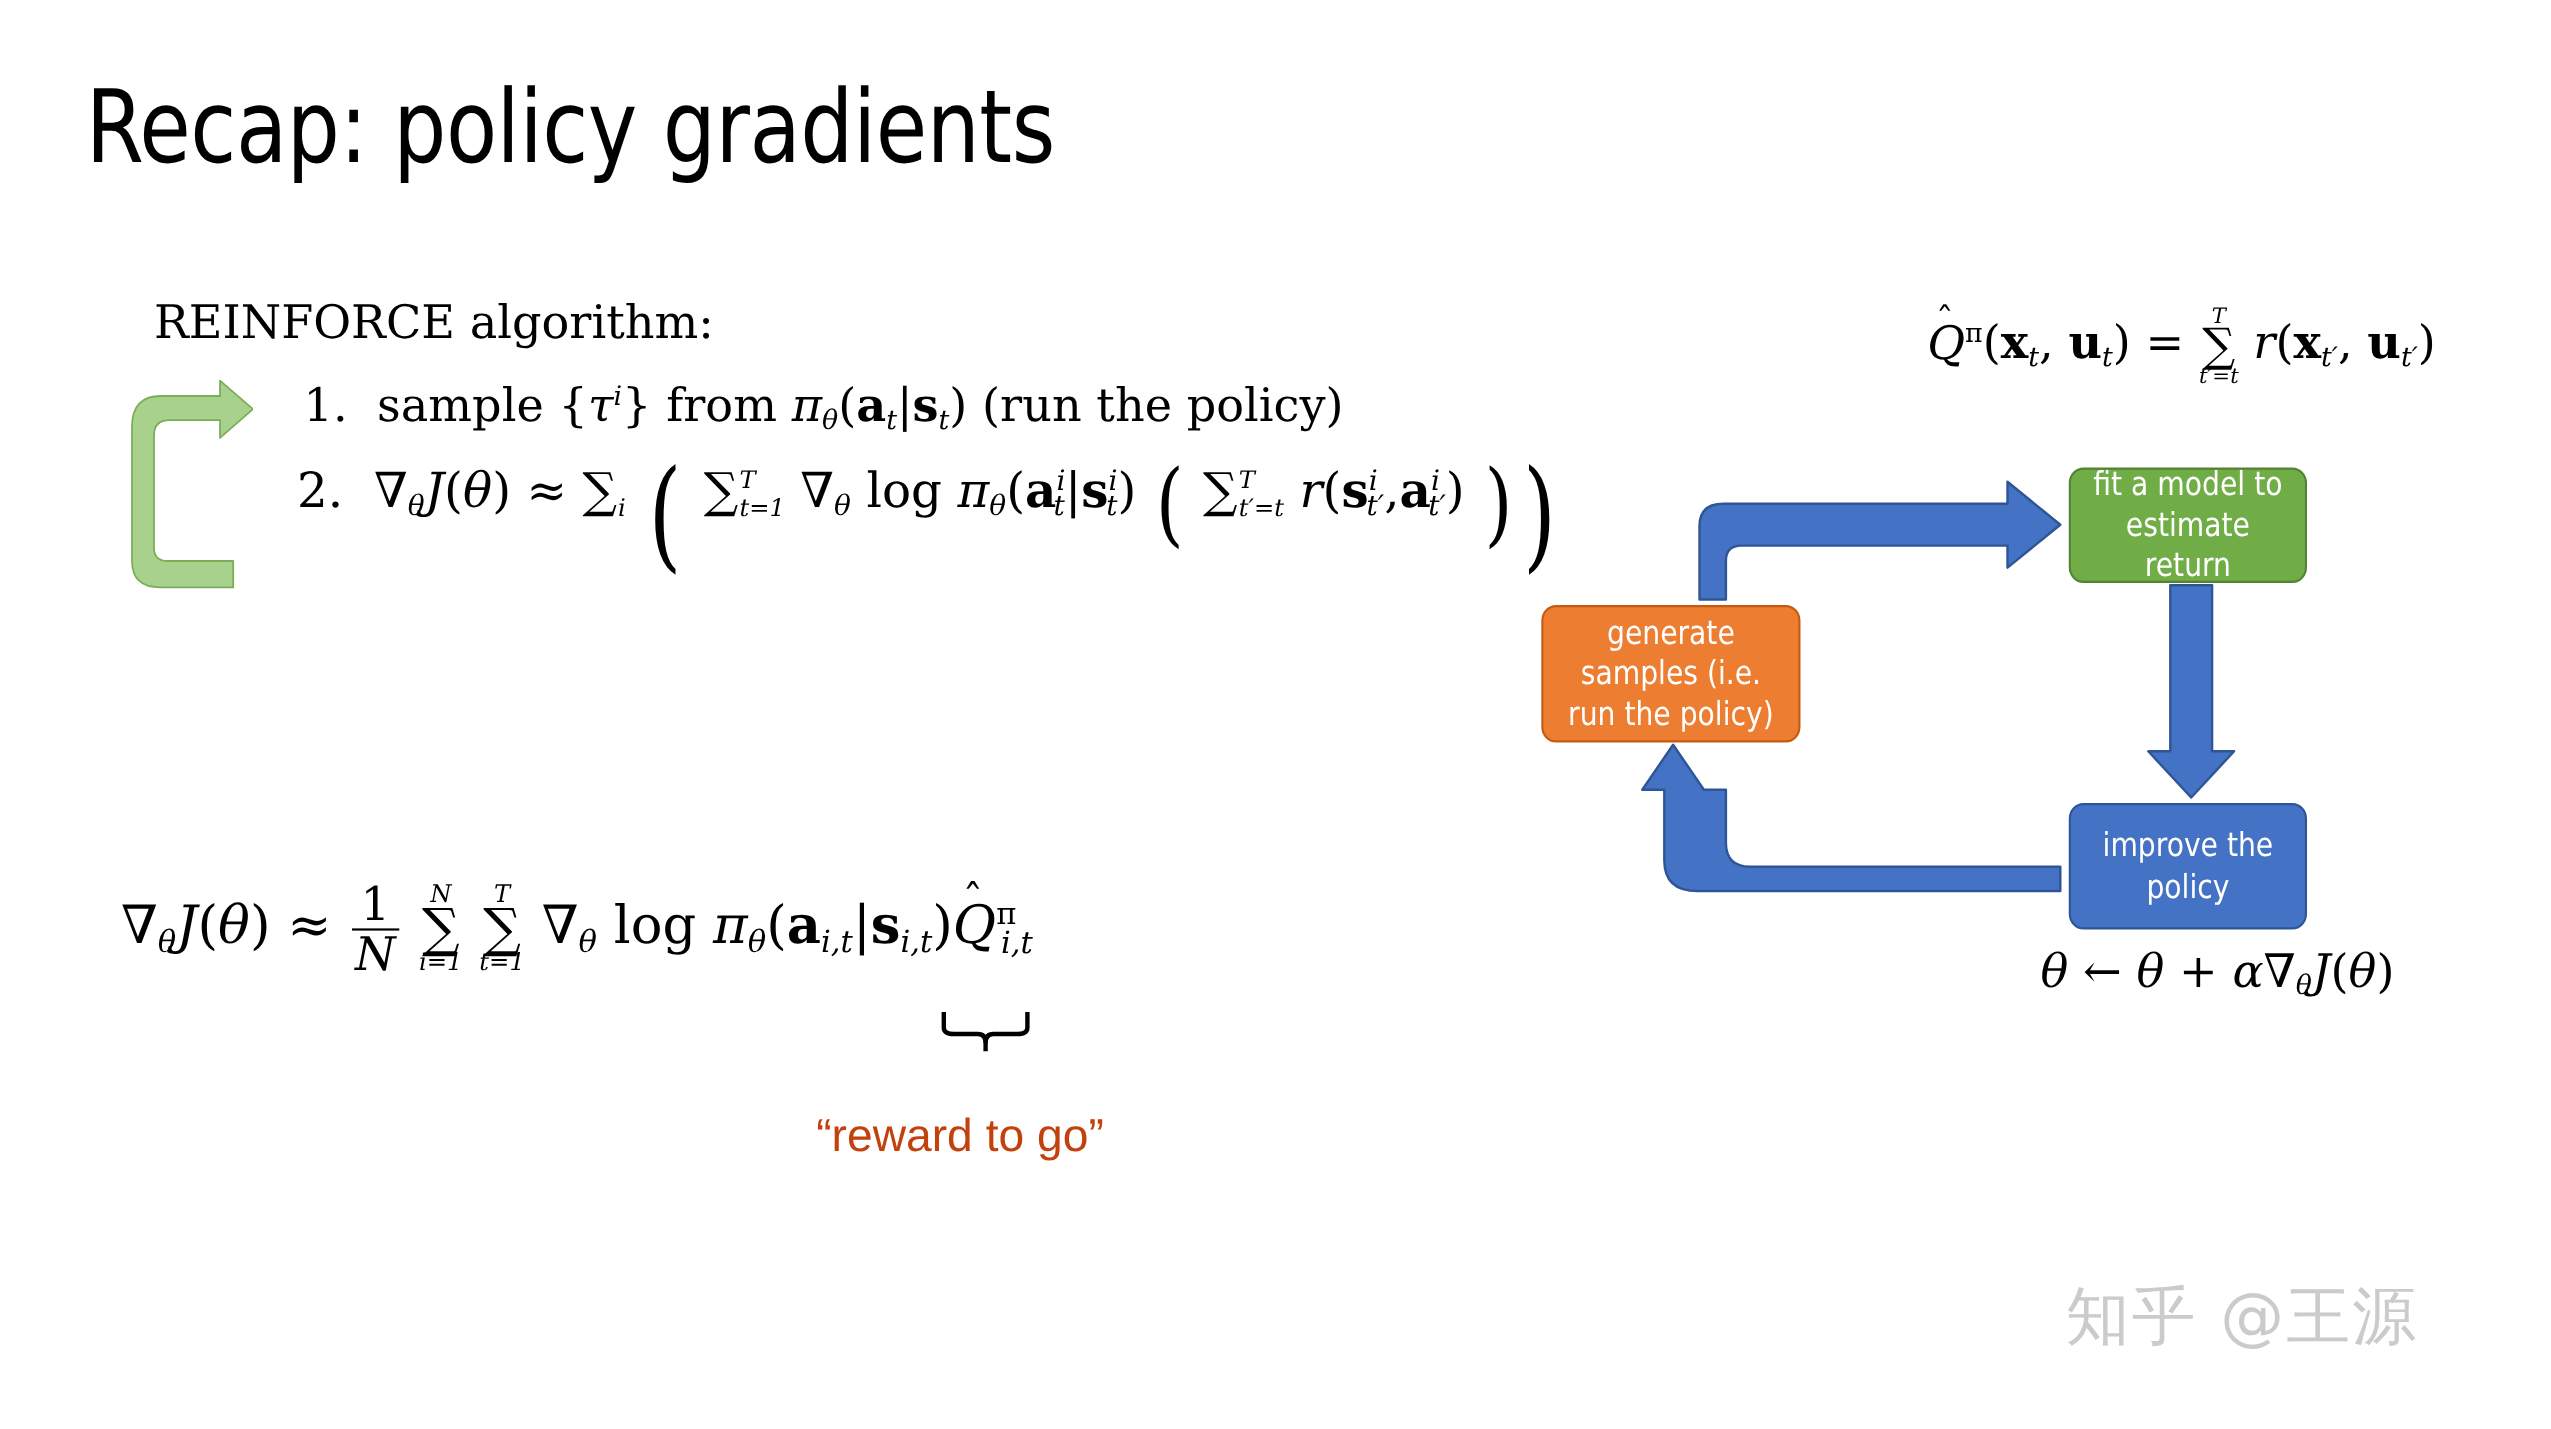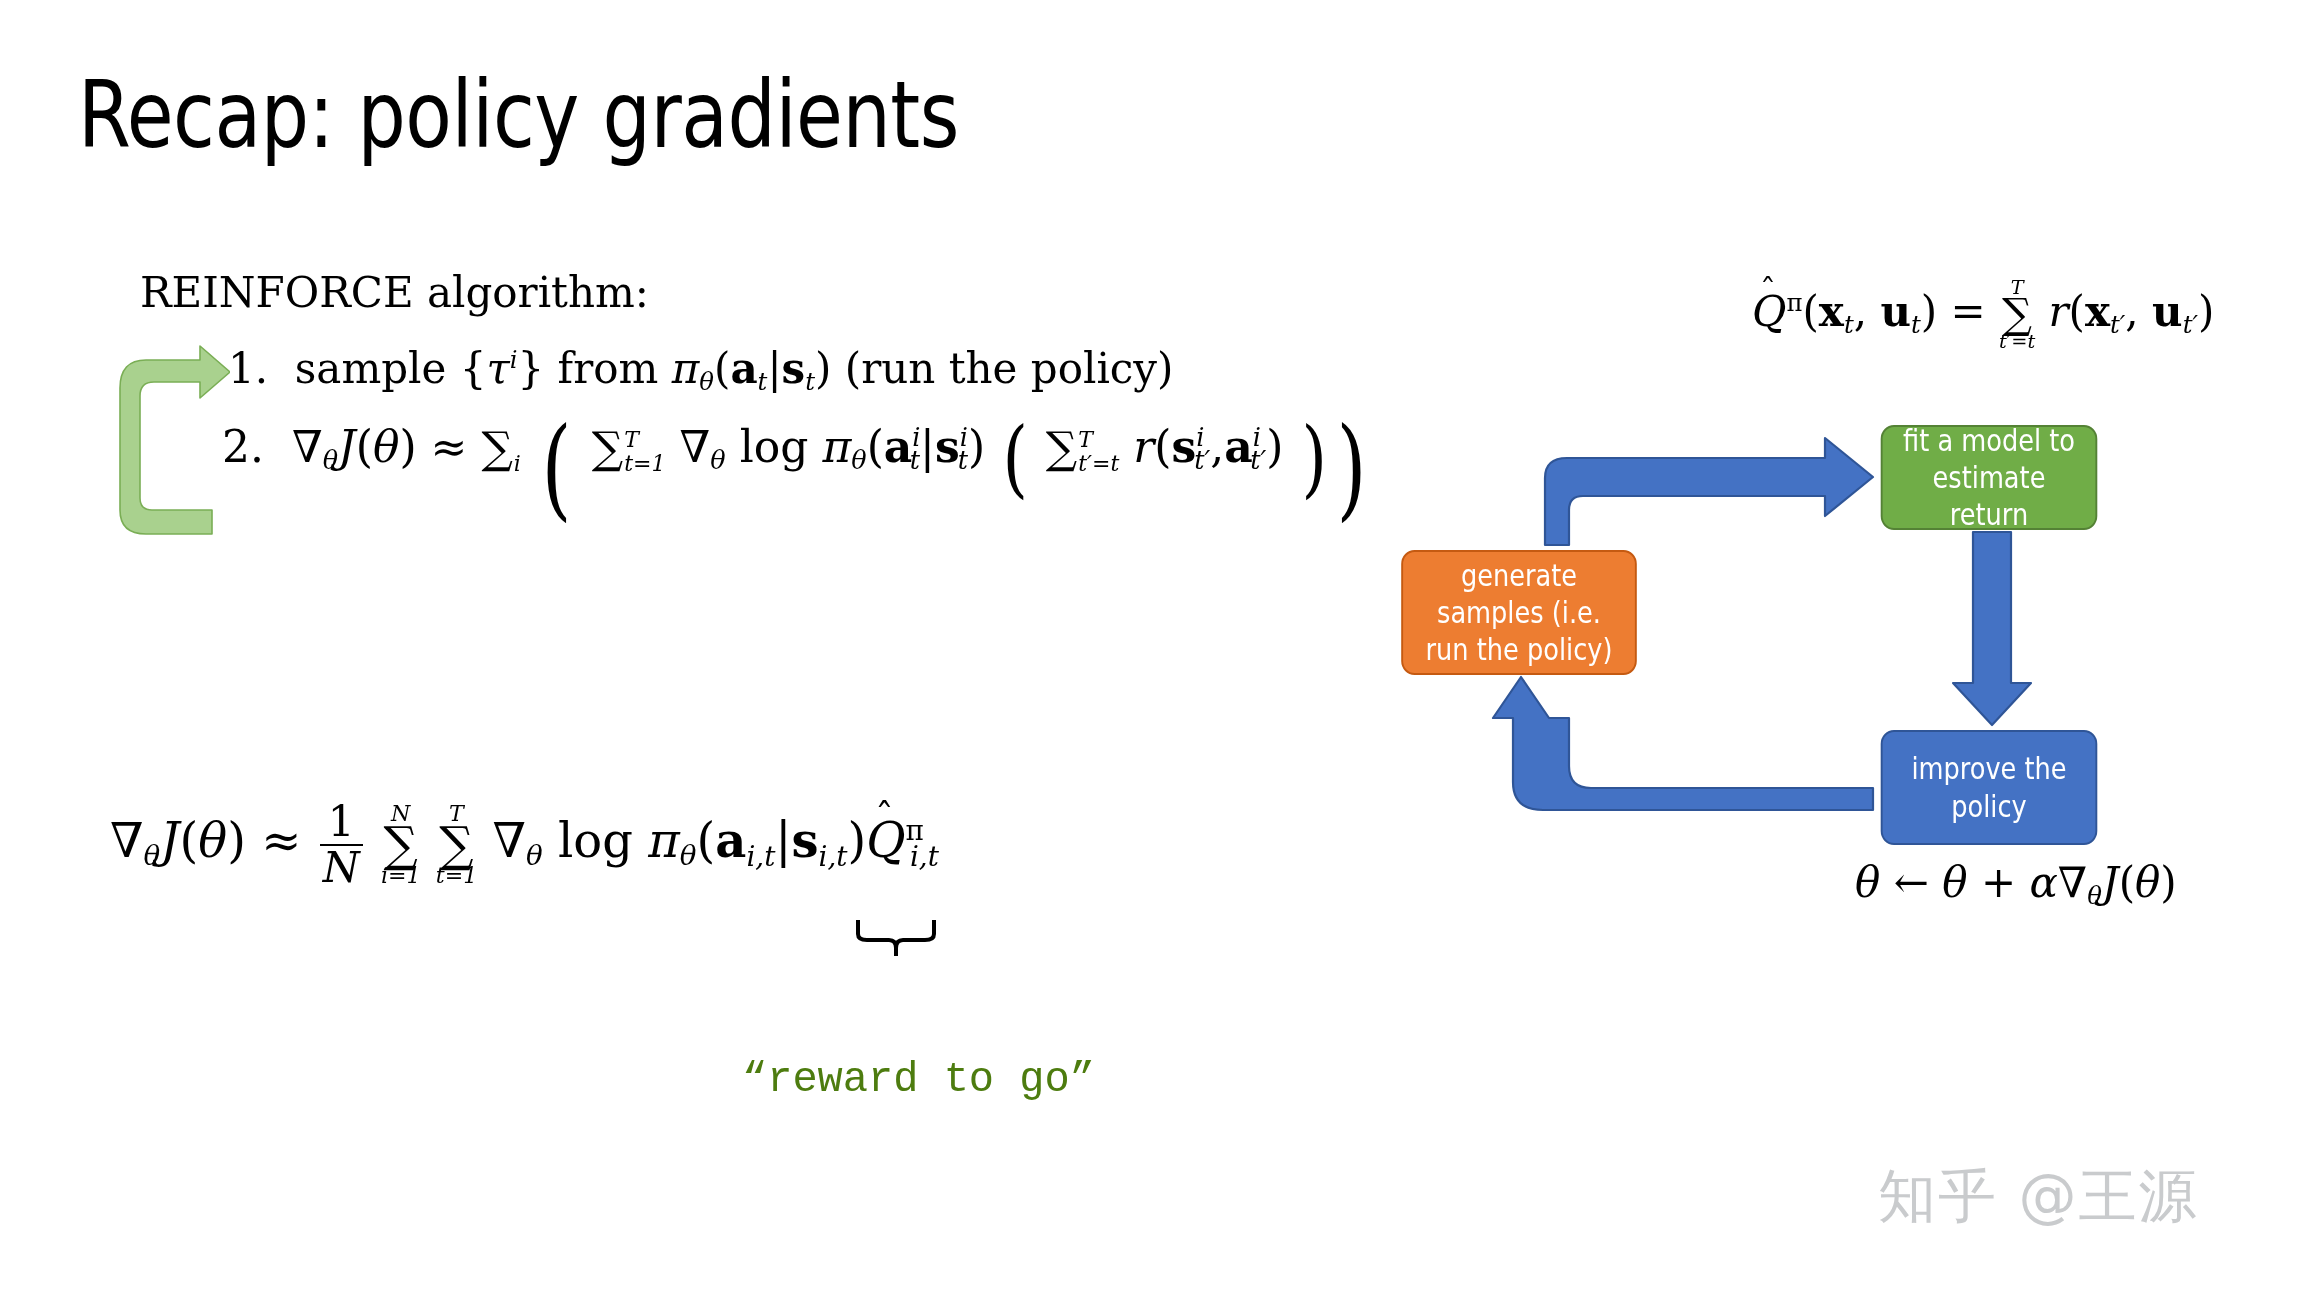--- a/index.html
+++ b/index.html
@@ -138,21 +138,21 @@
     font-style: normal;
   }
 
   
   #reinforce-heading {
     position: absolute;
     left: 140px;
     top: 272px;
     font-size: 42px;
   }
-  .algo-step { position: absolute; font-size: 42px; }
+  .algo-step { position: absolute; font-size: 42px; margin-left: 48px; }
   #algo-step-1 { left: 228px; top: 348px; }
   #algo-step-2 { left: 222px; top: 425px; font-size: 44px; }
   #algo-step-3 { left: 228px; top: 512px; }
 
   
   #loop-arrow-green {
     position: absolute;
     left: 112px;
     top: 342px;
     width: 118px;
@@ -169,24 +169,24 @@
   #underbrace {
     position: absolute;
     left: 855px;
     top: 918px;
     width: 82px;
     height: 38px;
   }
   #reward-to-go-label {
     position: absolute;
     left: 742px;
-    top: 1056px;
+    top: 1008px;
     font-size: 42px;
-    color: #4d7c0f;
-    font-family: Liberation Mono, monospace;
+    color: #c2410c;
+    font-family: Liberation Sans, sans-serif;
     white-space: nowrap;
   }
 
   
   #q-formula {
     position: absolute;
     left: 1752px;
     top: 278px;
     font-size: 42px;
   }

